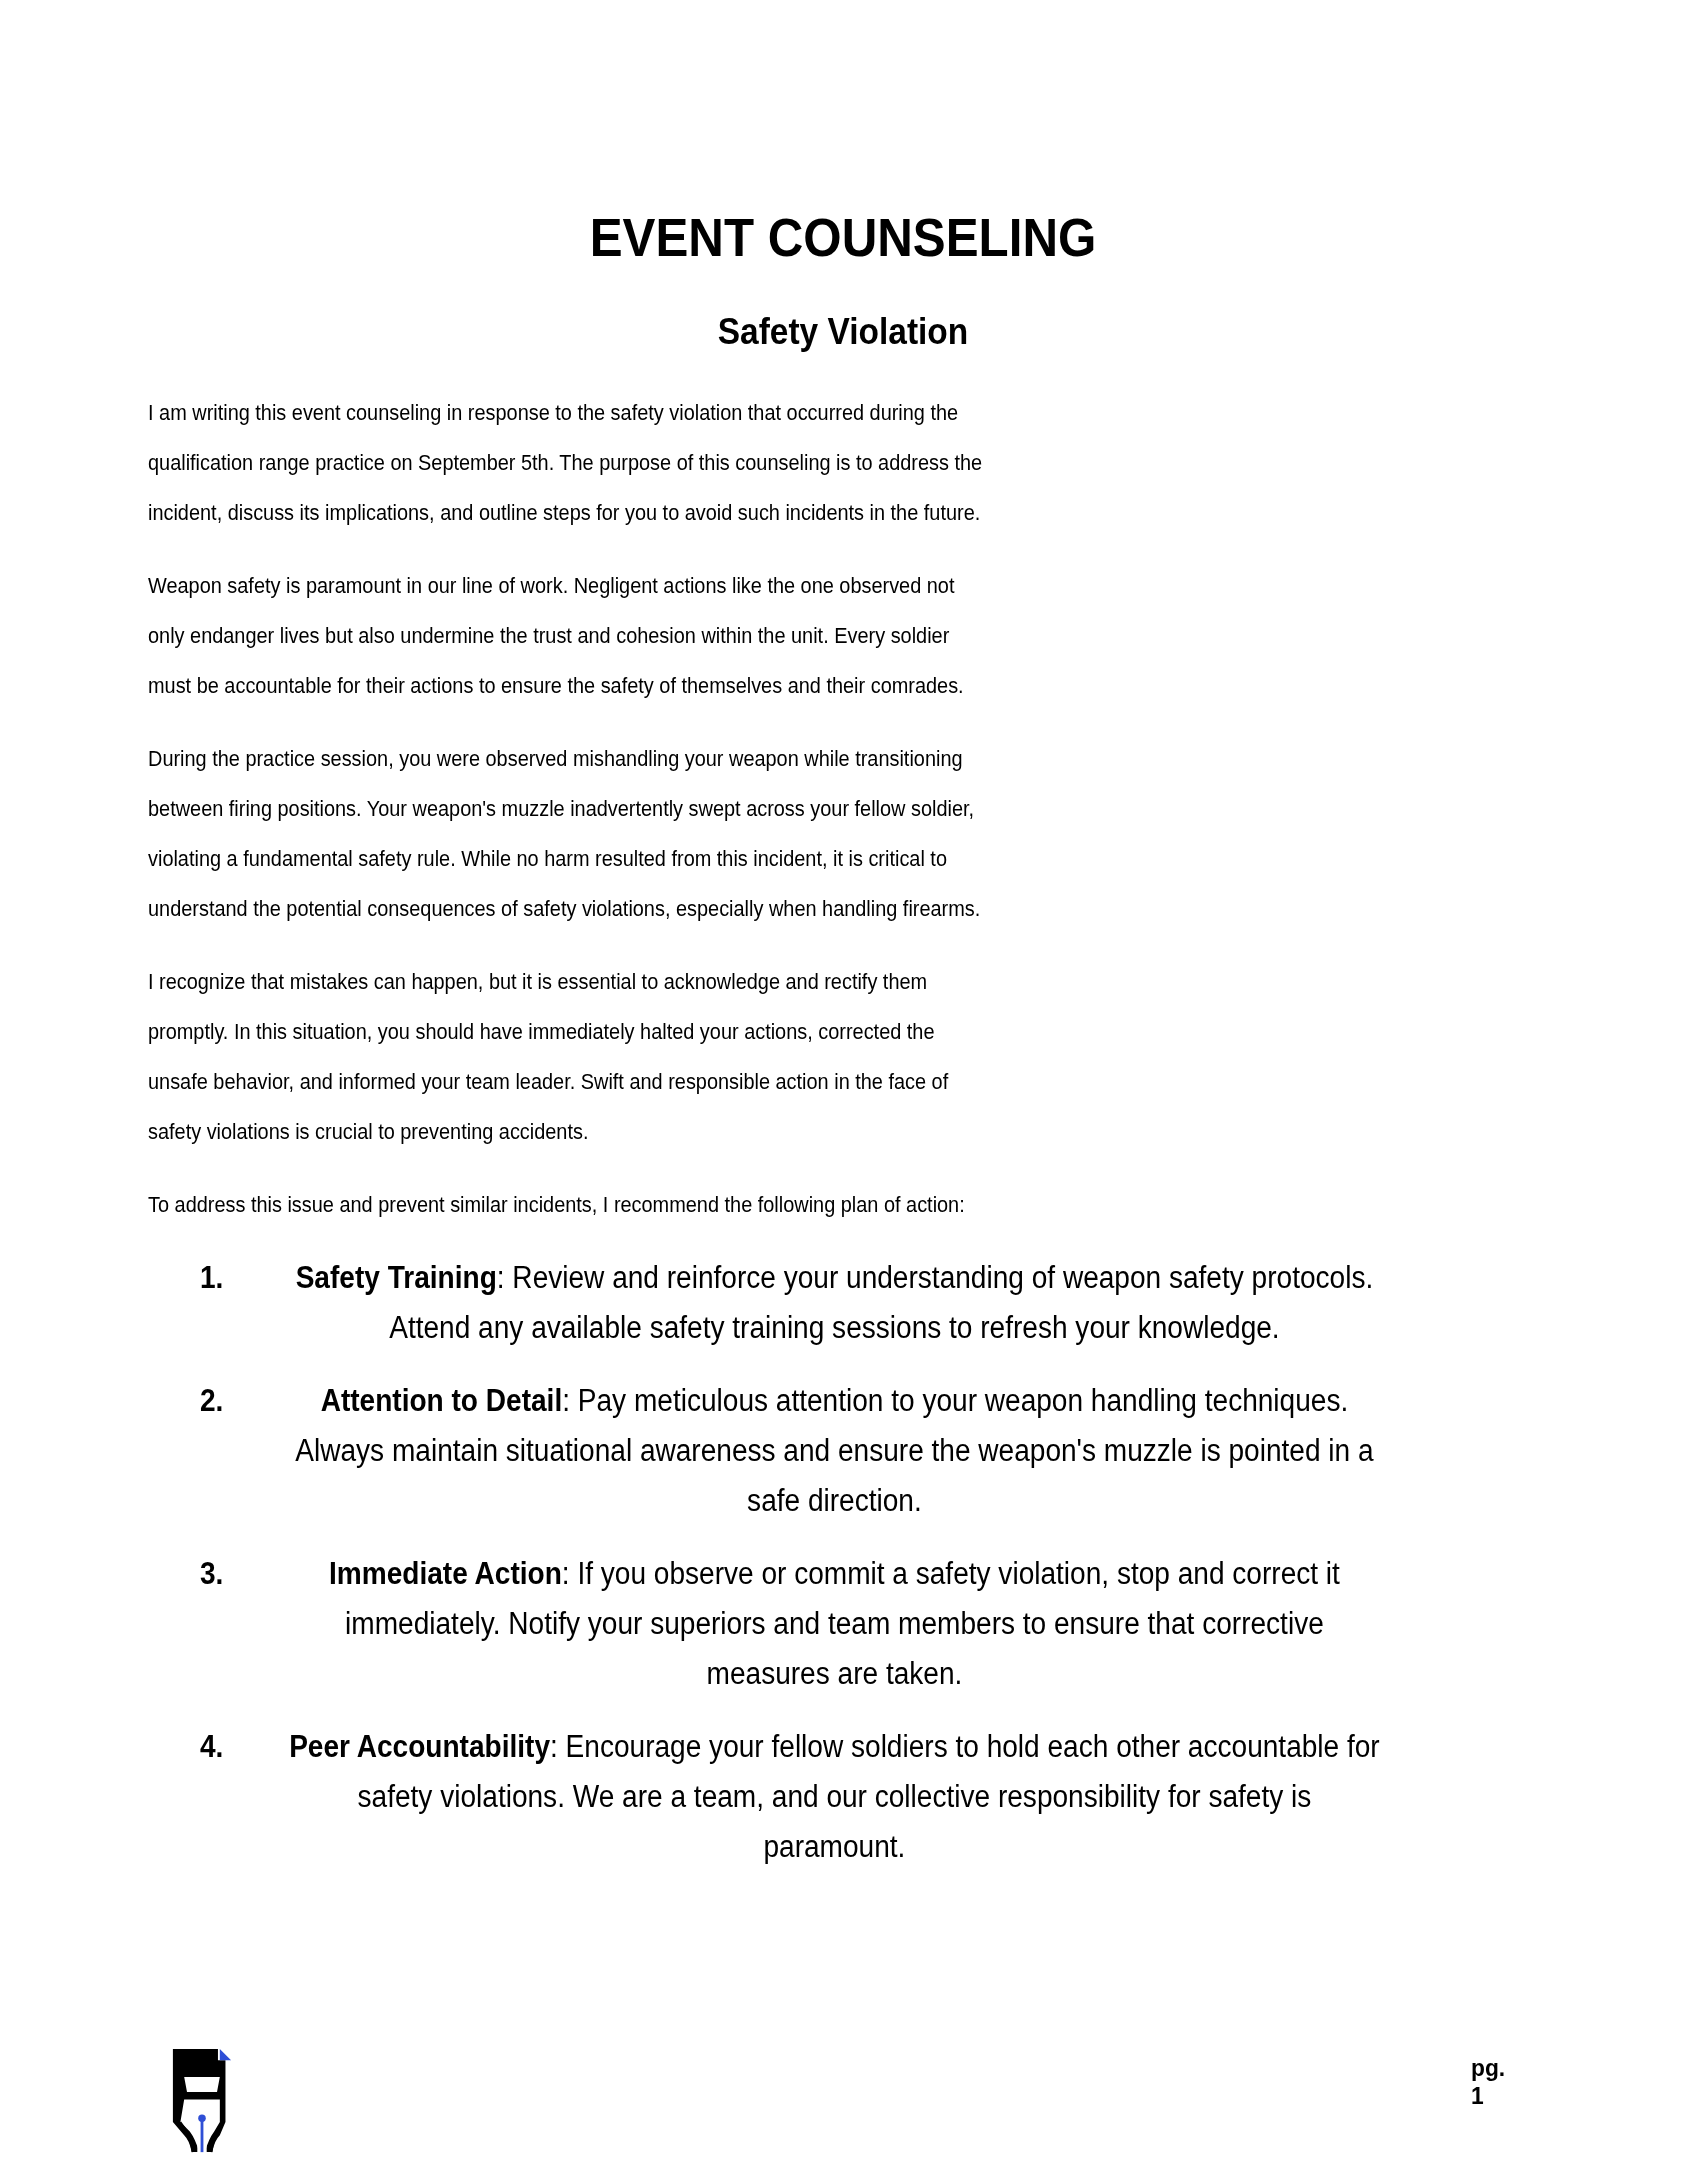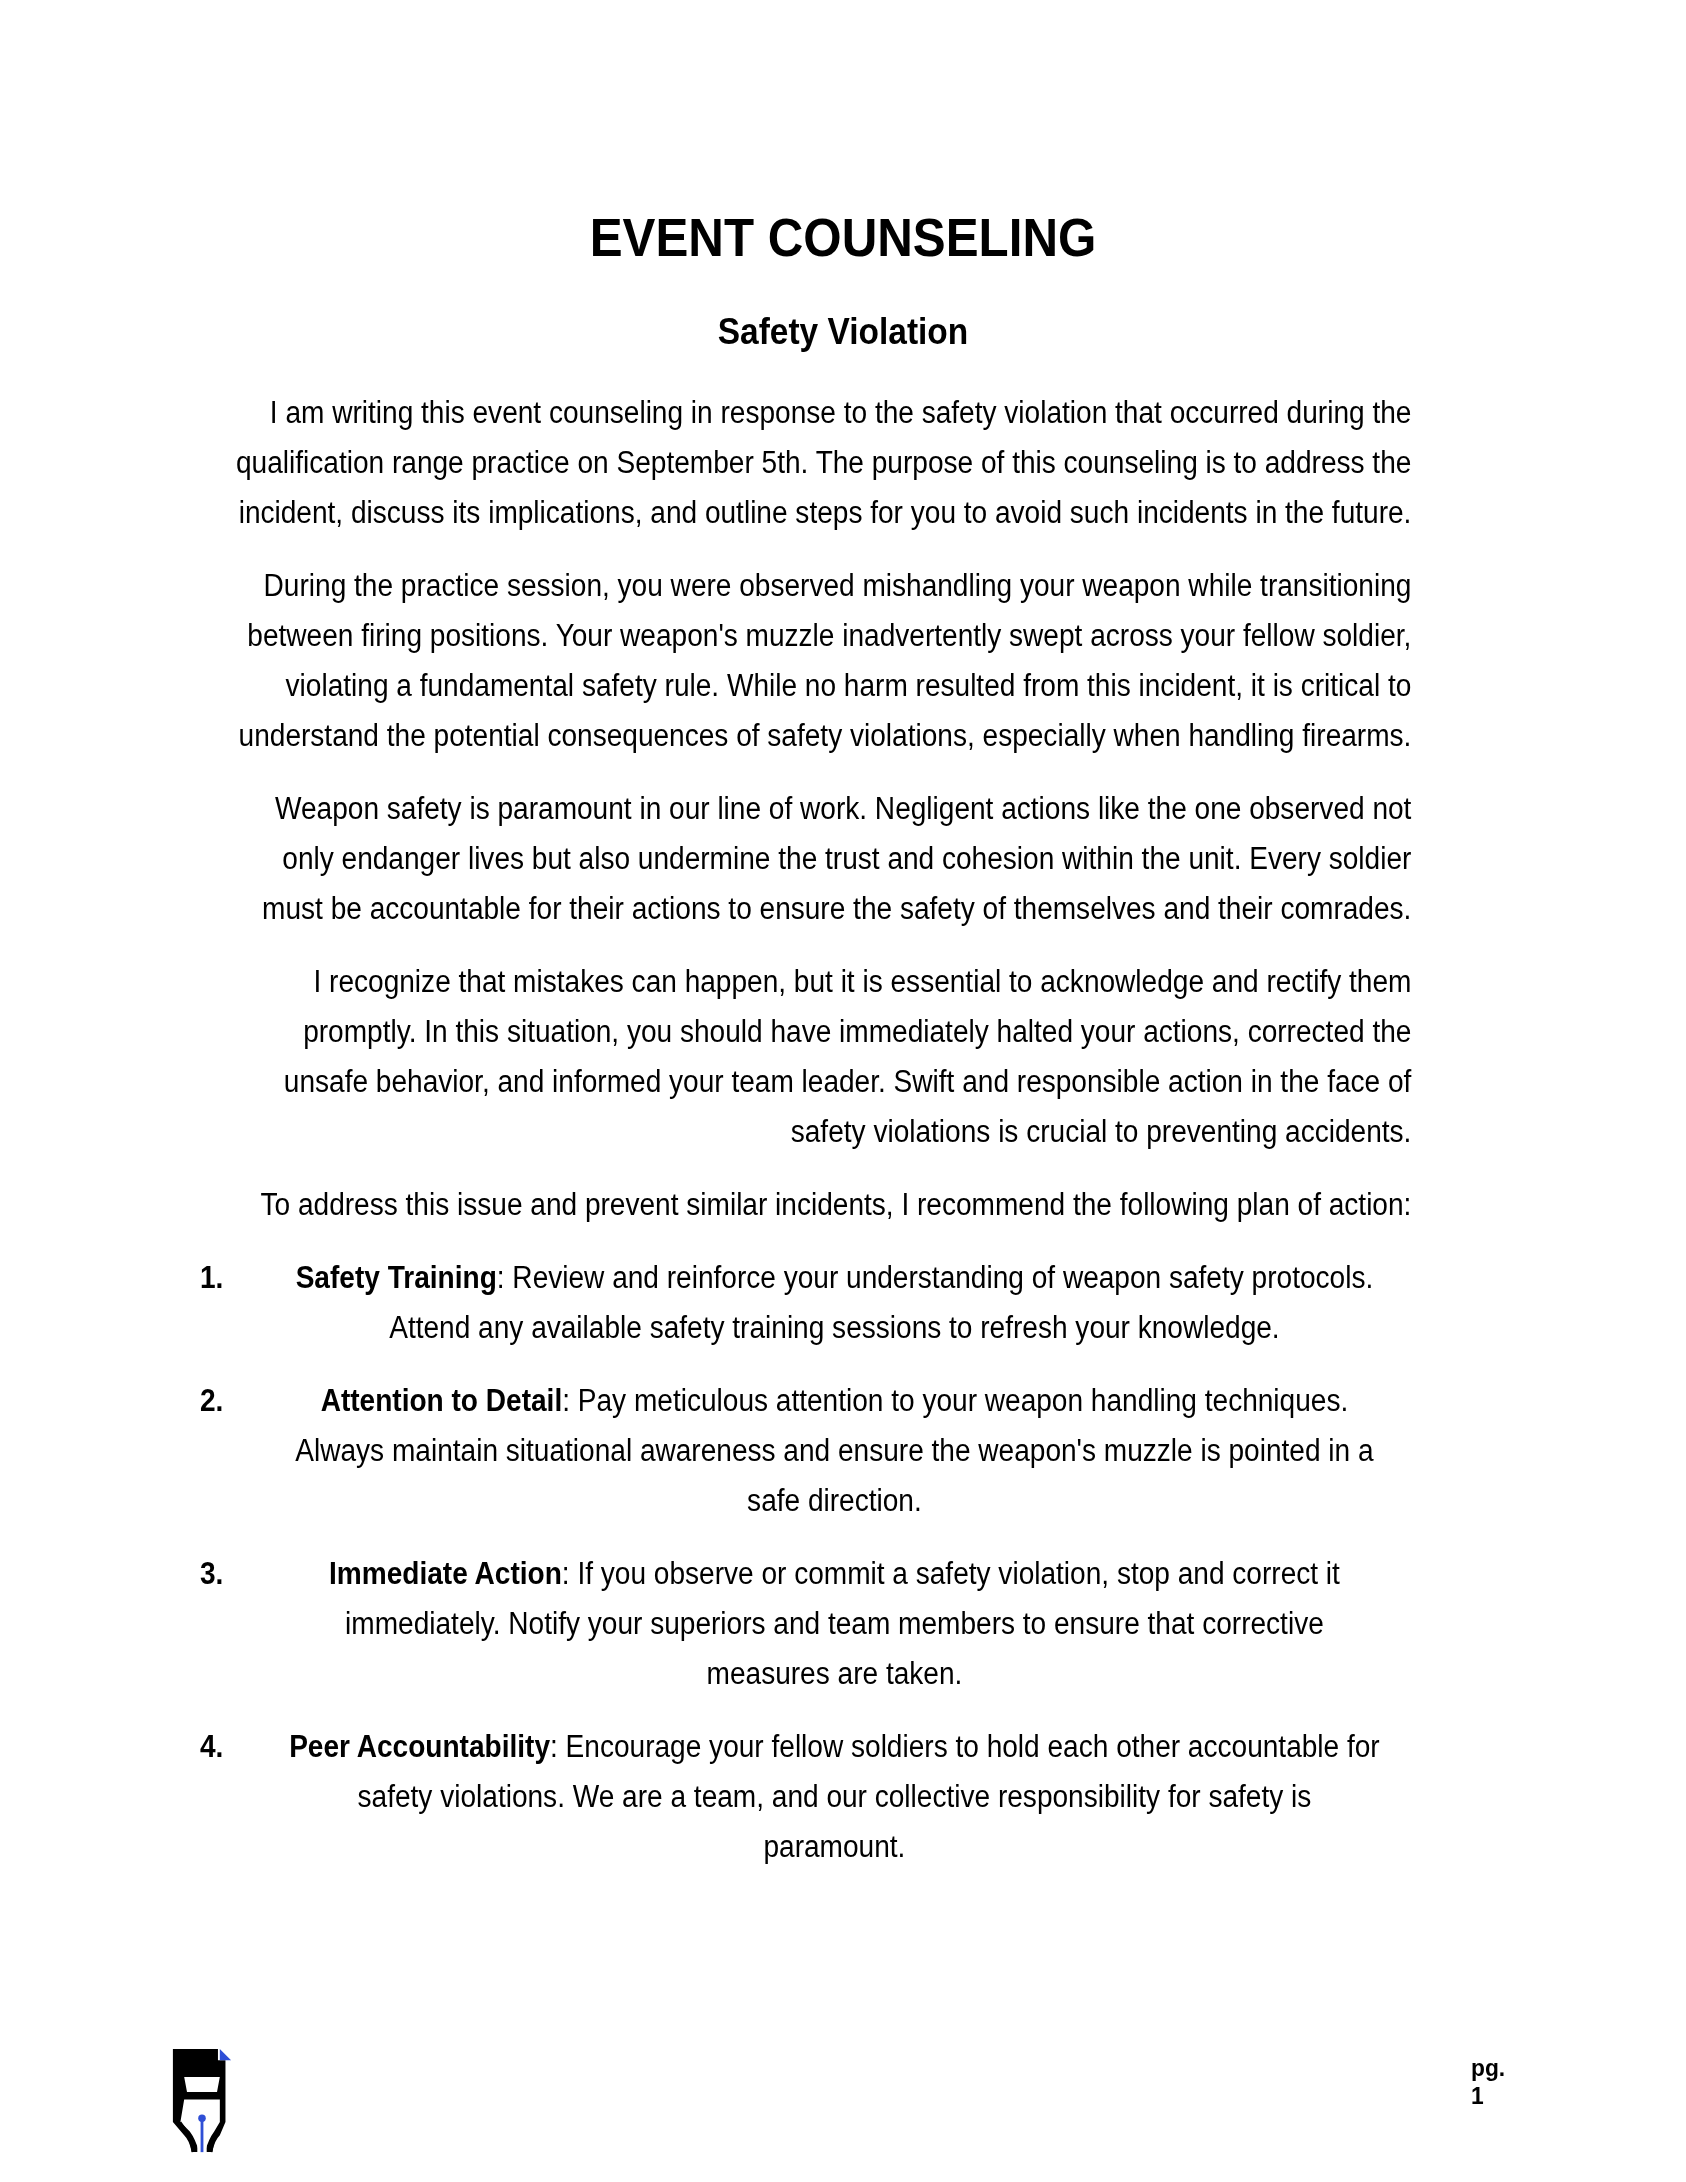--- a/index.html
+++ b/index.html
@@ -4,21 +4,21 @@
 <style>
   html, body { margin:0; padding:0; background:#ffffff; }
   body { width:1686px; height:2182px; position:relative; overflow:hidden;
          font-family:"Liberation Sans", "DejaVu Sans", sans-serif; color:#000; }
   .page { position:absolute; left:0; top:0; width:1374px; height:2182px; background:#fff;border-radius:16px; }
   .title { position:absolute; left:0; width:1686px; top:208px; text-align:center;
            font-weight:bold; font-size:53px; line-height:60px; letter-spacing:0px; transform:scaleX(0.93); }
   .subtitle { position:absolute; left:0; width:1686px; top:311px; text-align:center;
               font-weight:bold; font-size:36px; line-height:41px; transform:scaleX(0.93); }
   .body { position:absolute; left:148px; top:388px; width:1396px; }
-  .para { margin:0 0 23px 0; font-size:31px; line-height:50px;text-align:right; }
+  .para { margin:0 0 23px 0; font-size:22px; line-height:50px; }
   .line { display:block; white-space:nowrap; transform-origin:left center; transform:scaleX(0.905); }
   .list { margin:0; padding:0; list-style:none; }
   .li { position:relative; margin:0 0 23px 0; font-size:31px; line-height:50px; }
   .li .num { position:absolute; left:52px; top:0; font-weight:bold; transform-origin:left center; transform:scaleX(0.905); }
   .li .txt { margin-left:100px;text-align:center; }
   .li b { font-weight:bold; }
   .footer-logo { position:absolute; left:171px; top:2047px; width:62px; height:107px; }
   .page-num { position:absolute; left:1471px; top:2054px; font-size:24px; font-weight:bold; line-height:28px; transform-origin:left center; transform:scaleX(0.95); }
 </style>
 </head>
@@ -28,29 +28,29 @@
   <div class="title">EVENT COUNSELING</div>
   <div class="subtitle">Safety Violation</div>
 
   <div class="body">
     <p class="para">
       <span class="line">I am writing this event counseling in response to the safety violation that occurred during the</span>
       <span class="line">qualification range practice on September 5th. The purpose of this counseling is to address the</span>
       <span class="line">incident, discuss its implications, and outline steps for you to avoid such incidents in the future.</span>
     </p>
     <p class="para">
+      <span class="line">Weapon safety is paramount in our line of work. Negligent actions like the one observed not</span>
+      <span class="line">only endanger lives but also undermine the trust and cohesion within the unit. Every soldier</span>
+      <span class="line">must be accountable for their actions to ensure the safety of themselves and their comrades.</span>
+    </p>
+    <p class="para">
       <span class="line">During the practice session, you were observed mishandling your weapon while transitioning</span>
       <span class="line">between firing positions. Your weapon's muzzle inadvertently swept across your fellow soldier,</span>
       <span class="line">violating a fundamental safety rule. While no harm resulted from this incident, it is critical to</span>
       <span class="line">understand the potential consequences of safety violations, especially when handling firearms.</span>
-    </p>
-    <p class="para">
-      <span class="line">Weapon safety is paramount in our line of work. Negligent actions like the one observed not</span>
-      <span class="line">only endanger lives but also undermine the trust and cohesion within the unit. Every soldier</span>
-      <span class="line">must be accountable for their actions to ensure the safety of themselves and their comrades.</span>
     </p>
     <p class="para">
       <span class="line">I recognize that mistakes can happen, but it is essential to acknowledge and rectify them</span>
       <span class="line">promptly. In this situation, you should have immediately halted your actions, corrected the</span>
       <span class="line">unsafe behavior, and informed your team leader. Swift and responsible action in the face of</span>
       <span class="line">safety violations is crucial to preventing accidents.</span>
     </p>
     <p class="para">
       <span class="line">To address this issue and prevent similar incidents, I recommend the following plan of action:</span>
     </p>

